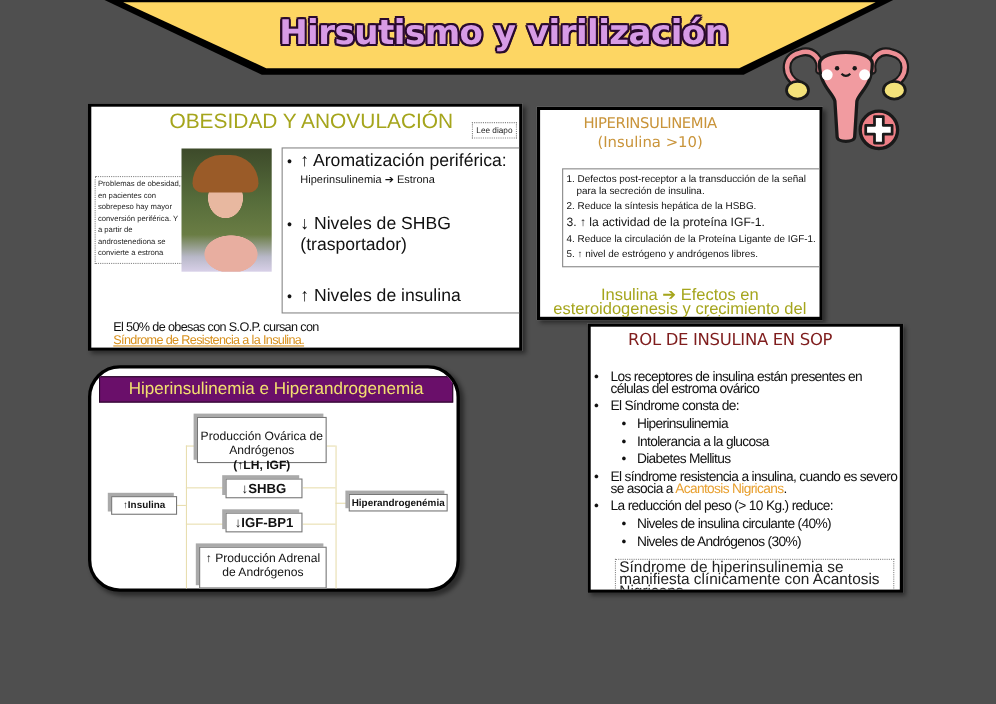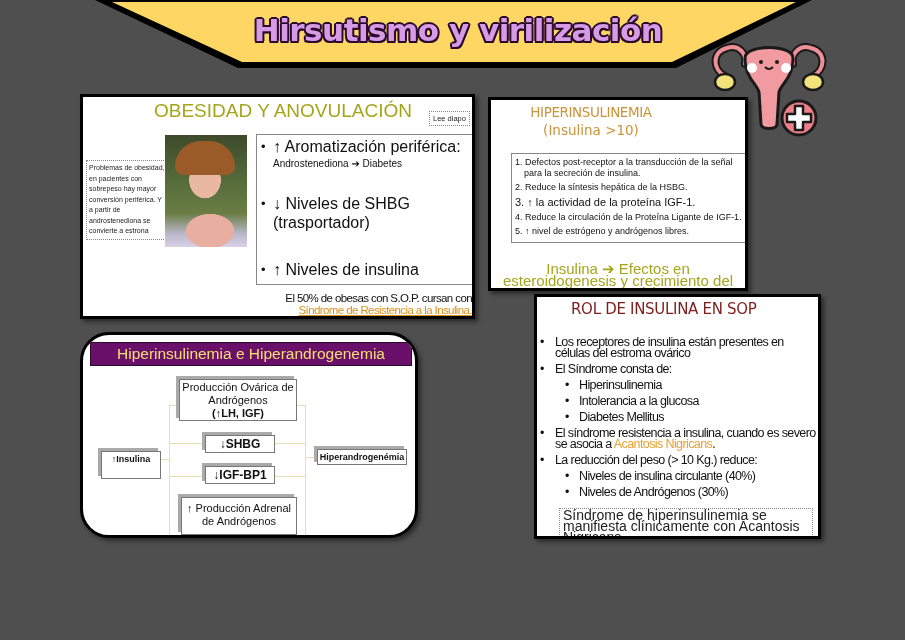--- a/index.html
+++ b/index.html
@@ -16,21 +16,21 @@
   #s1 .note{position:absolute;left:3px;top:63px;width:76px;border:1px dotted #888;font-size:7px;line-height:10.5px;color:#222;padding:2px 2px;}
   #s1 .photo{position:absolute;left:82px;top:38px;width:82px;height:112px;background:
      radial-gradient(ellipse 26px 30px at 40px 45px,#e8b8a0 60%,transparent 62%),
      radial-gradient(ellipse 34px 24px at 45px 96px,#e8aea0 70%,transparent 72%),
      linear-gradient(180deg,#3d4a2a 0%,#556b3a 40%,#6a7d44 70%,#b8b8c8 88%,#d8d0e8 100%);}
   #s1 .photo .hair{position:absolute;left:10px;top:6px;width:60px;height:34px;border-radius:30px 30px 10px 10px;background:#9a5b28;}
   #s1 .bullets{position:absolute;left:173px;top:37px;width:228px;height:151px;border:1px solid #888;padding:2px 4px;box-sizing:border-box;}
   #s1 .b{position:relative;padding-left:12px;font-size:16px;color:#111;line-height:19px;}
   #s1 .b::before{content:"•";position:absolute;left:0;top:0;font-size:13px;}
   #s1 .sub{font-size:10px;line-height:13px;margin-top:1px;}
-  #s1 .foot{position:absolute;left:0;width:100%;top:195px;text-align:right;font-size:11.5px;letter-spacing:-0.6px;line-height:12px;color:#111;}
+  #s1 .foot{position:absolute;left:0;width:100%;top:195px;text-align:left;font-size:11.5px;letter-spacing:-0.6px;line-height:12px;color:#111;padding-left:20px;}
   #s1 .foot .or{color:#d8901c;text-decoration:underline;}
   
   #s2{left:488px;top:97px;width:260px;height:194px;}
   #s2 .t1{position:absolute;left:0;width:200px;top:4px;text-align:center;font-size:13.5px;color:#c9943a;font-family:"DejaVu Sans",sans-serif;letter-spacing:-0.4px;}
   #s2 .t2{position:absolute;left:0;width:200px;top:22px;text-align:center;font-size:13.5px;color:#c9943a;font-family:"DejaVu Sans",sans-serif;}
   #s2 .list{position:absolute;left:4px;top:53px;width:246px;border:1px solid #888;padding:2px 3px;box-sizing:border-box;margin-left:16px;}
   #s2 .li{font-size:9px;color:#111;line-height:11px;margin:1px 0 3px 0;padding-left:9px;text-indent:-9px;}
   #s2 .li.big{font-size:11px;line-height:13px;}
   #s2 .foot{position:absolute;left:0;width:100%;top:163px;text-align:center;font-size:15px;color:#a5a51c;line-height:12px;}
   
@@ -82,21 +82,21 @@
 <div class="slide" id="s1">
   <div class="title">OBESIDAD Y ANOVULACIÓN</div>
   <div class="lee">Lee diapo</div>
   <div class="note">Problemas de obesidad, en pacientes con sobrepeso hay mayor conversión periférica. Y a partir de androstenediona se convierte a estrona</div>
   <div class="photo">
       <div class="hair"></div>
     </div>
   <div class="bullets">
     <div class="b">
       <span>↑ Aromatización  periférica:</span>
-      <div class="sub">Androstenediona ➔ Diabetes</div>
+      <div class="sub">Hiperinsulinemia ➔ Estrona</div>
     </div>
     <div class="b" style="margin-top:24px;">↓ Niveles de SHBG (trasportador)</div>
     <div class="b" style="margin-top:28px;">↑ Niveles de insulina</div>
   </div>
   <div class="foot">
     <div>El 50% de obesas con S.O.P. cursan con</div>
     <div class="or">Síndrome de Resistencia a la Insulina.</div>
   </div>
 </div>
 
@@ -122,32 +122,32 @@
   <div class="ln" style="left:86px;top:108px;width:36px;height:1px;"></div>
   <div class="ln" style="left:86px;top:141px;width:36px;height:1px;"></div>
 
   <div class="ln" style="left:214px;top:70px;width:8px;height:1px;"></div>
   <div class="ln" style="left:222px;top:70px;width:1px;height:156px;"></div>
   <div class="ln" style="left:192px;top:108px;width:30px;height:1px;"></div>
   <div class="ln" style="left:192px;top:141px;width:30px;height:1px;"></div>
 
   <div class="ln" style="left:222px;top:122px;width:12px;height:1px;"></div>
 
-  <div class="box" style="left:96px;top:44px;width:118px;height:42px;padding-top:1px;">
+  <div class="box" style="left:96px;top:44px;width:118px;height:42px;padding-top:11px;">
     <div>Producción Ovárica de</div>
     <div>Andrógenos</div>
     <div style="font-weight:bold;">(↑LH, IGF)</div>
   </div>
   <div class="box" style="left:122px;top:100px;width:70px;height:18px;font-weight:bold;font-size:12px;line-height:17px;">↓SHBG</div>
   <div class="box" style="left:122px;top:131px;width:70px;height:18px;font-weight:bold;font-size:12px;line-height:17px;">↓IGF-BP1</div>
   <div class="box" style="left:98px;top:162px;width:116px;height:38px;padding-top:4px;">
     <div>↑ Producción Adrenal</div>
     <div>de Andrógenos</div>
   </div>
-  <div class="box" style="left:18px;top:116px;width:60px;height:28px;font-weight:bold;font-size:9px;line-height:15px;">↑Insulina</div>
+  <div class="box" style="left:18px;top:116px;width:60px;height:17px;font-weight:bold;font-size:9px;line-height:15px;">↑Insulina</div>
   <div class="box" style="left:234px;top:114px;width:90px;height:16px;font-weight:bold;font-size:9px;line-height:15px;">Hiperandrogenémia</div>
 </div>
 
 <div class="slide" id="s4">
   <div class="title">ROL DE INSULINA EN SOP</div>
   <div class="body">
     <div class="b">Los receptores de insulina están presentes en células del estroma ovárico</div>
     <div class="b">El Síndrome consta de:</div>
     <div class="b2">Hiperinsulinemia</div>
     <div class="b2">Intolerancia a la glucosa</div>

